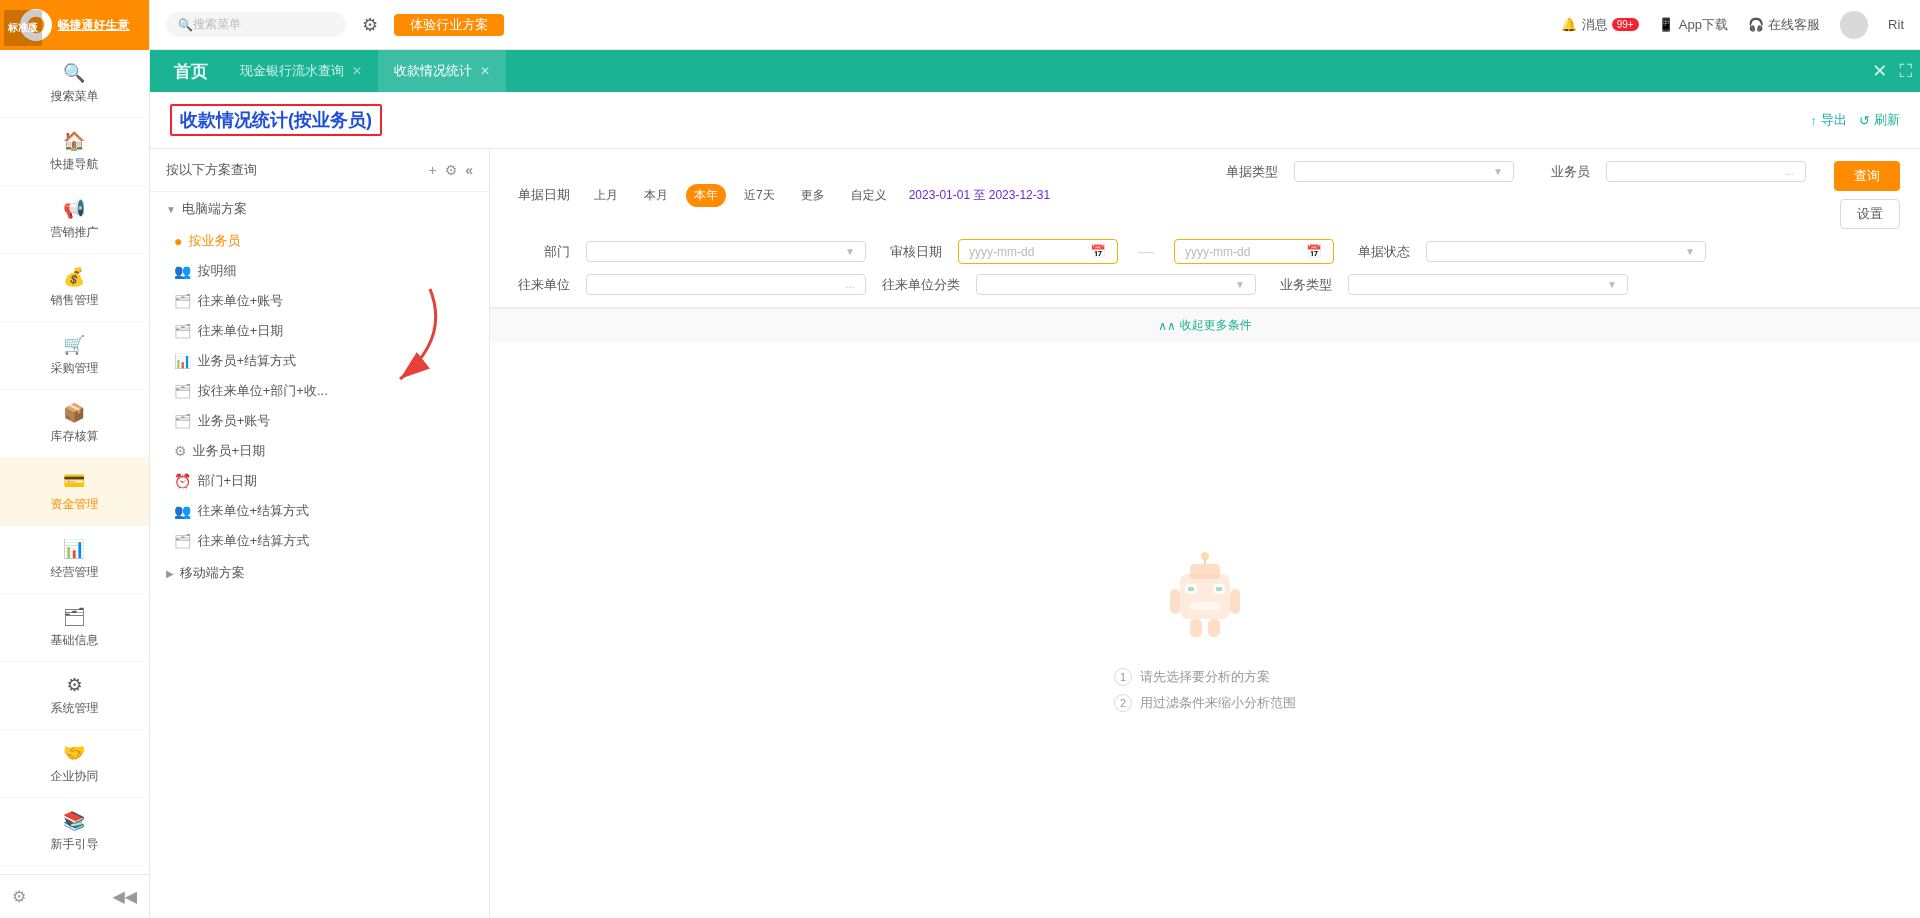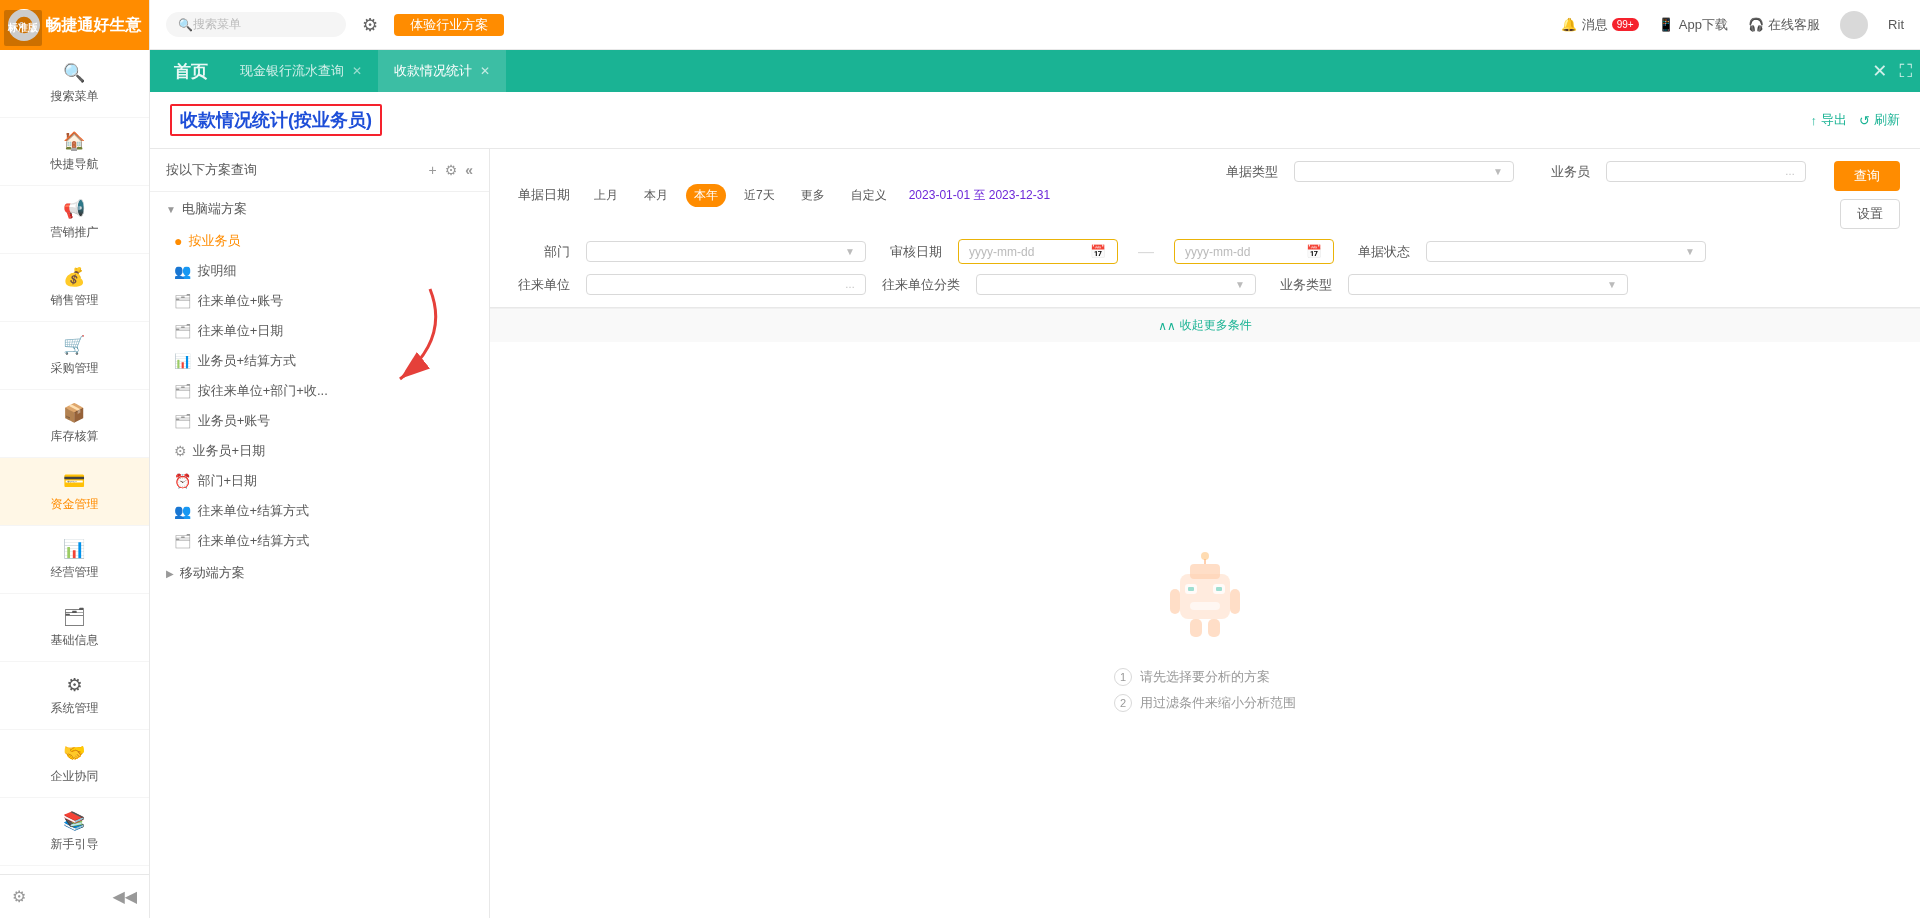--- a/index.html
+++ b/index.html
@@ -344,21 +344,21 @@
 <body>
 
 <div class="sidebar">
   <div class="sidebar-logo">
     <div class="logo-icon">
       <svg viewBox="0 0 24 24" fill="#ff8c00">
           <circle cx="12" cy="12" r="10"></circle>
           <text x="6" y="16" fill="white" font-size="10">6</text>
         </svg>
     </div>
-    <span style="font-size:16px;">畅捷通好生意</span>
+    <span style="font-size:12px;text-decoration:underline;">畅捷通好生意</span>
     <span class="sidebar-edition">标准版</span>
   </div>
 
   <div class="sidebar-nav">
     <div class="sidebar-item">
       <span class="icon">🔍</span>
       <span>搜索菜单</span>
     </div>
     <div class="sidebar-item">
       <span class="icon">🏠</span>

